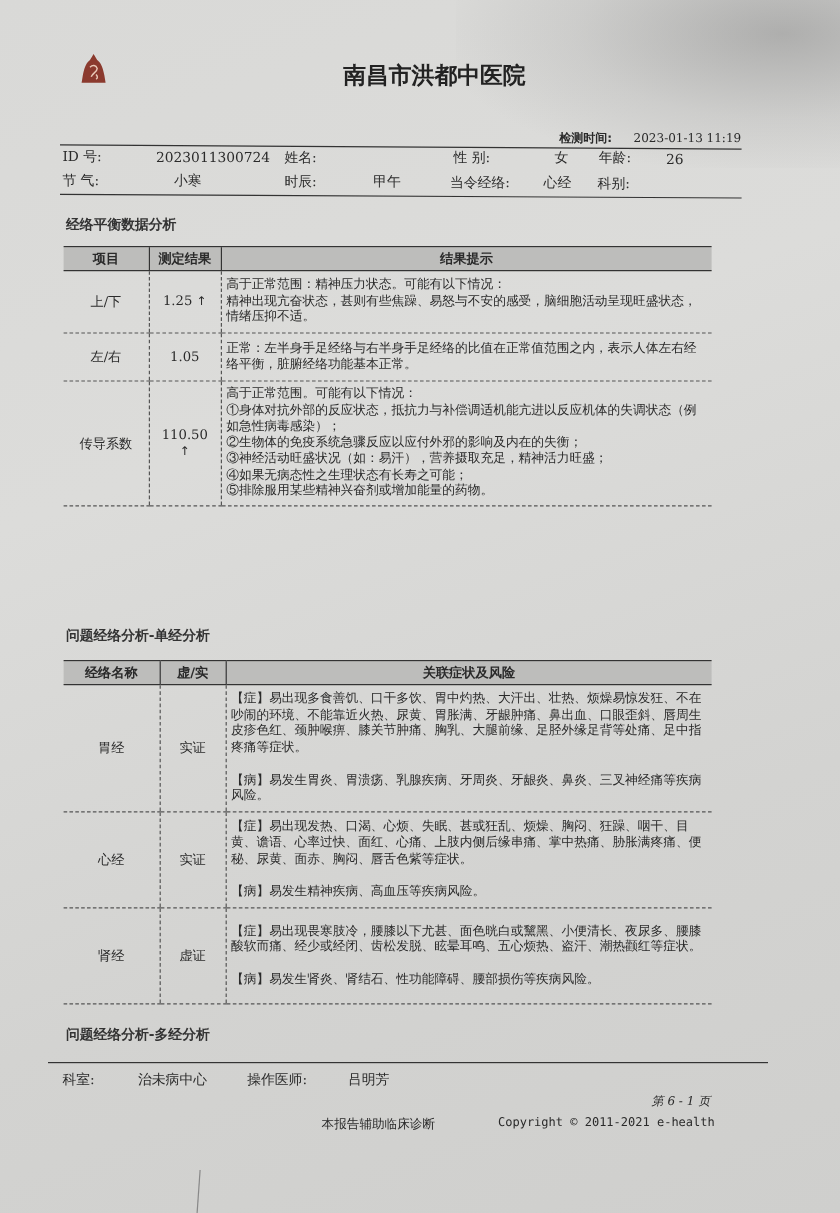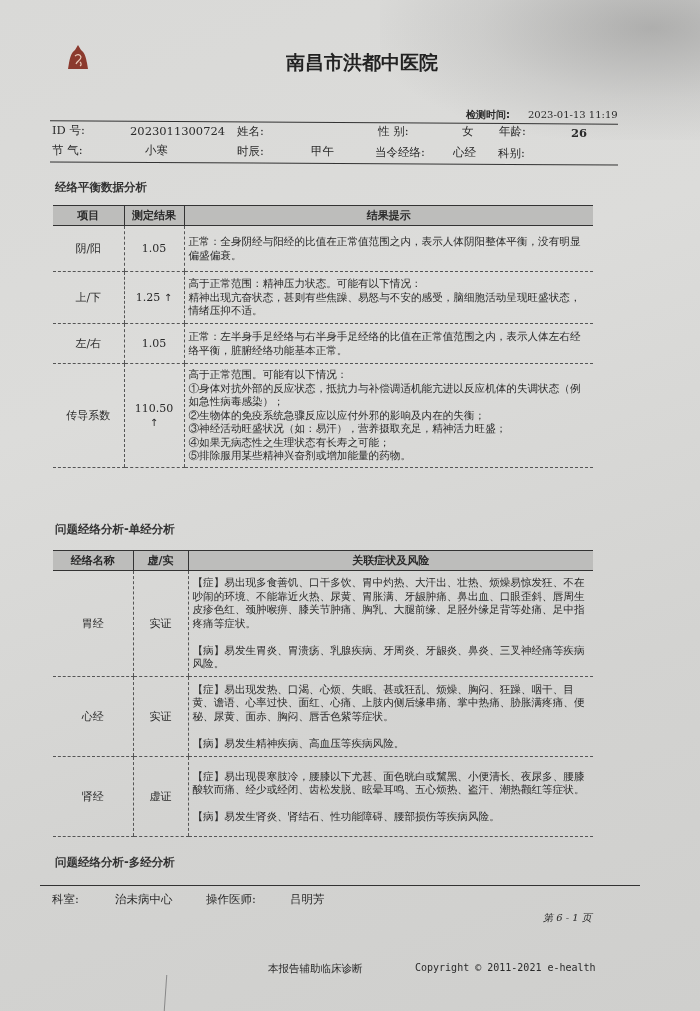--- a/index.html
+++ b/index.html
@@ -31,21 +31,21 @@
   table.grid th + th { border-left: 1.6px solid #333; }
   table.grid td { border-bottom: 1px dashed #555; vertical-align: middle; line-height: 14px; }
   table.grid td + td { border-left: 1px dashed #555; }
   table.grid td.c { text-align: center; }
   table.grid td.txt { padding: 3px 4px 3px 4px; text-align: left; font-size: 10.6px; line-height: 13.6px; }
   .bl { display: block; }
   .gap { display: block; height: 13px; }
   .arrow { font-family: "DejaVu Sans", sans-serif; font-size: 10px; }
   .footer-line { position: absolute; left: 40px; width: 600px; border-top: 1.4px solid #333; }
   .pg { position: absolute; left: 543px; top: 911px; font-size: 10px; font-style: italic; }
-  .foot { position: absolute; top: 962px; font-size: 10.5px; }
+  .foot { position: absolute; top: 930px; font-size: 10.5px; }
   .foot.mono { font-family: "DejaVu Sans Mono", "Liberation Mono", monospace; font-size: 10px; }
   .crease { position: absolute; left: 165px; top: 975px; width: 1px; height: 36px; background: #888; transform: rotate(4deg); }
 </style>
 </head>
 <body>
 
 <div class="page">
   <div class="shadow"></div>
 
   <svg class="logo" viewBox="0 0 22 26">
@@ -60,21 +60,21 @@
 
   <div class="hr" style="left:50px; width:568px; top:122px; transform:rotate(0.35deg);"></div>
 
   <div class="info b" style="left:52px; top:123px;">ID  号:</div>
   <div class="info" style="left:130px; top:124px;">2023011300724</div>
   <div class="info b" style="left:237px; top:124px;">姓名:</div>
   <div class="info" style="left:290px; top:124px;"></div>
   <div class="info b" style="left:378px; top:124px;">性    别:</div>
   <div class="info" style="left:462px; top:124px;">女</div>
   <div class="info b" style="left:499px; top:124px;">年龄:</div>
-  <div class="info" style="left:571px; top:126px;font-weight:bold;">26</div>
+  <div class="info" style="left:555px; top:126px;">26</div>
 
   <div class="info b" style="left:52px; top:143px;">节  气:</div>
   <div class="info" style="left:145px; top:143px;">小寒</div>
   <div class="info b" style="left:237px; top:144px;">时辰:</div>
   <div class="info" style="left:311px; top:144px;">甲午</div>
   <div class="info b" style="left:375px; top:145px;">当令经络:</div>
   <div class="info" style="left:453px; top:145px;">心经</div>
   <div class="info b" style="left:498px; top:146px;">科别:</div>
   <div class="info" style="left:540px; top:146px;"></div>
 
@@ -89,25 +89,20 @@
         <col>
       </colgroup>
     <thead>
       <tr>
         <th>项目</th>
         <th>测定结果</th>
         <th>结果提示</th>
       </tr>
     </thead>
     <tbody>
-      <tr style="height:46px;">
-        <td class="c">阴/阳</td>
-        <td class="c">1.05</td>
-        <td class="txt">正常：全身阴经与阳经的比值在正常值范围之内，表示人体阴阳整体平衡，没有明显偏盛偏衰。</td>
-      </tr>
       <tr style="height:52px;">
         <td class="c">上/下</td>
         <td class="c">
           <span>1.25</span>
           <span class="arrow">↑</span>
         </td>
         <td class="txt">
           <span class="bl">高于正常范围：精神压力状态。可能有以下情况：</span>
           <span class="bl">精神出现亢奋状态，甚则有些焦躁、易怒与不安的感受，脑细胞活动呈现旺盛状态，情绪压抑不适。</span>
         </td>

